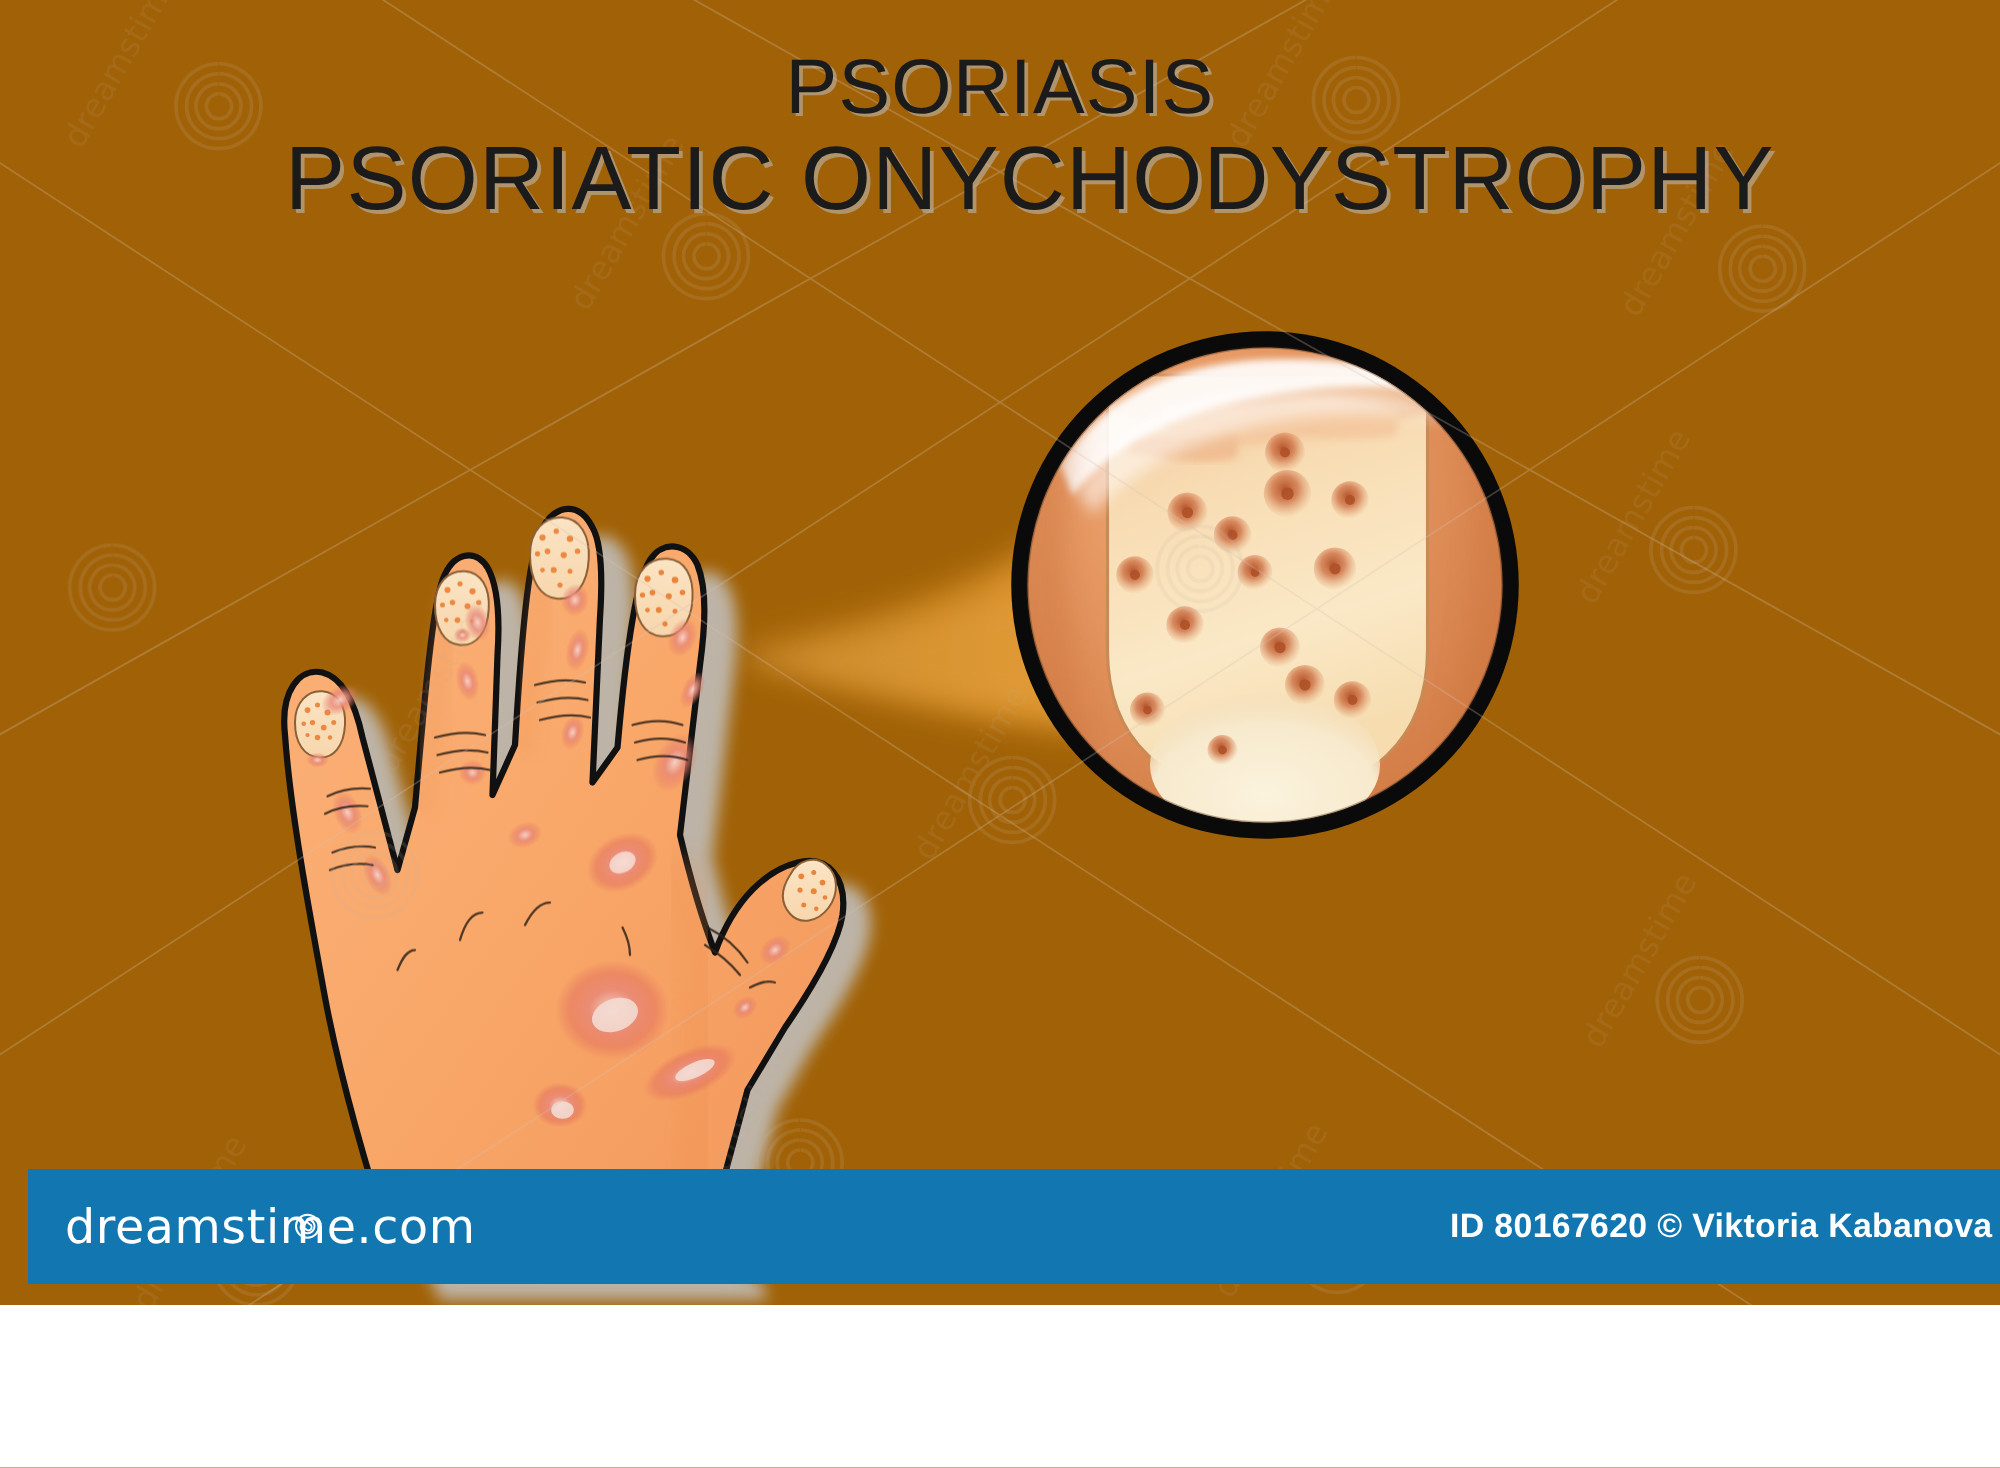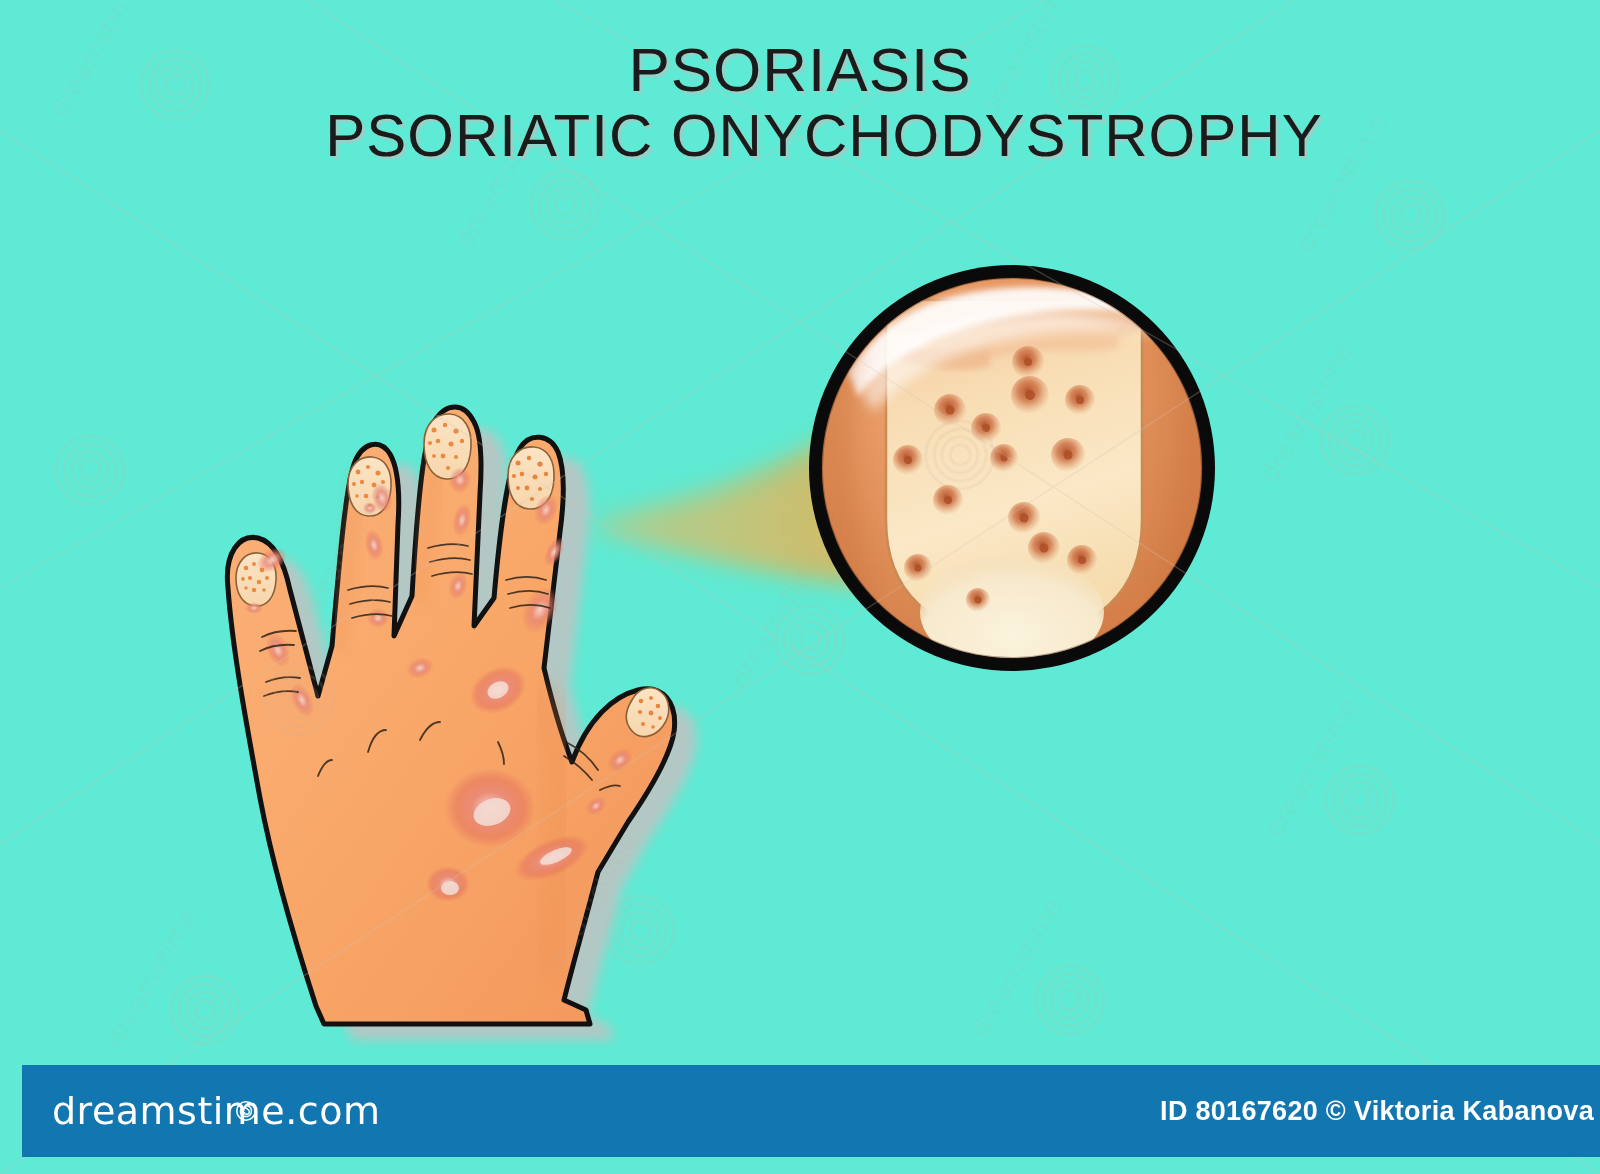--- a/index.html
+++ b/index.html
@@ -7,22 +7,22 @@
     margin: 0;
     padding: 0;
     background: #ffffff;
   }
   body {
     font-family: "Liberation Sans", sans-serif;
   }
   #stage {
     position: relative;
     width: 1600px;
-    height: 1174px;
-    background: #5eead4;
+    height: 1044px;
+    background: #a16207;
     overflow: hidden;
   }
 
   
   .title-block {
     position: absolute;
     top: 38px;
     left: 0;
     width: 1600px;
     text-align: center;
@@ -33,21 +33,21 @@
     font-family: "Liberation Sans", sans-serif;
     font-size: 62px;
     font-weight: 400;
     letter-spacing: 1px;
     color: #1b1b1b;
     line-height: 1.02;
     text-shadow: 3px 3px 0 rgba(190,190,190,0.55);
   }
   .title-line-2 {
     font-family: "Liberation Sans", sans-serif;
-    font-size: 60px;
+    font-size: 72px;
     font-weight: 400;
     letter-spacing: 1px;
     color: #1b1b1b;
     line-height: 1.18;
     text-shadow: 3px 3px 0 rgba(190,190,190,0.55);
     margin-left: 48px;
   }
 
   
   #watermarks {

